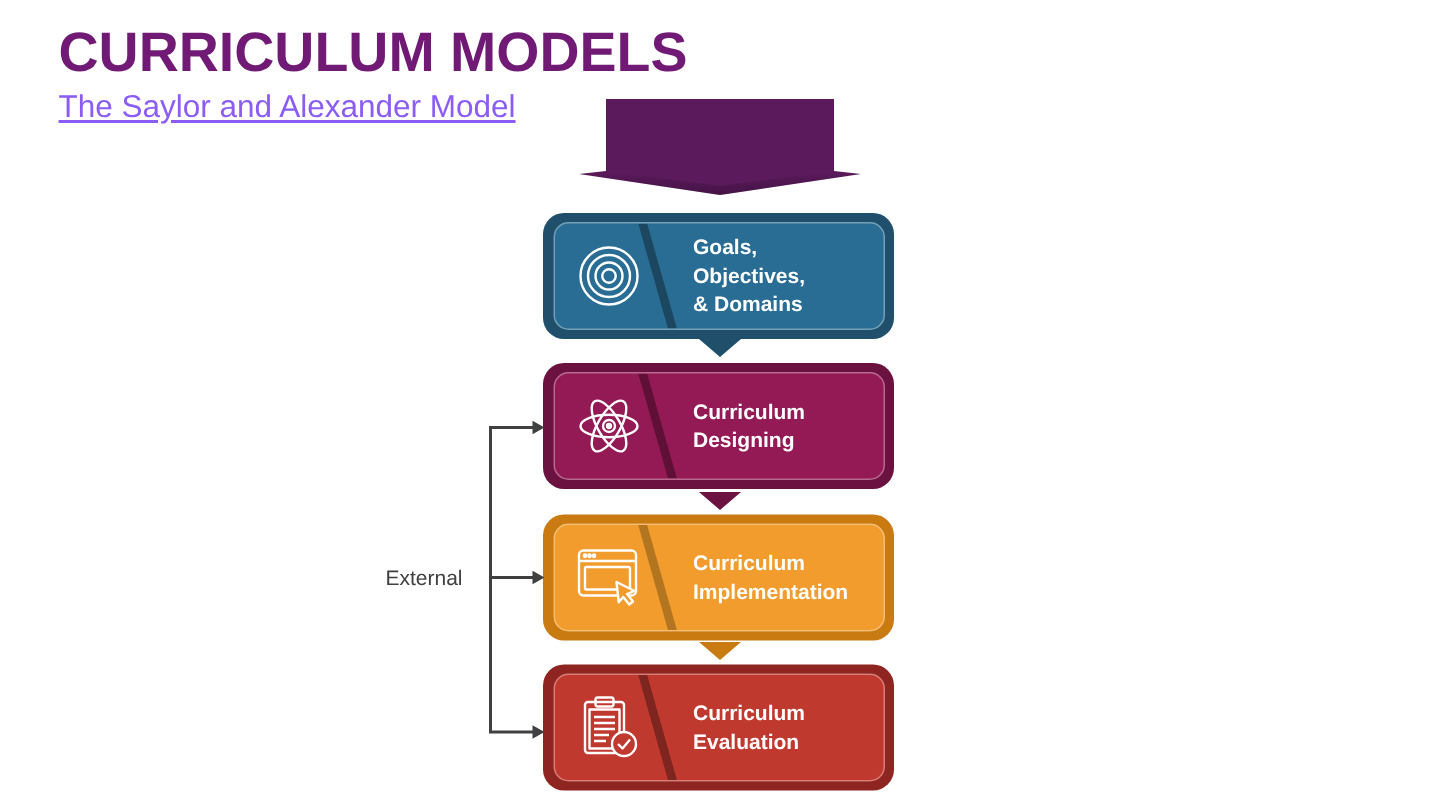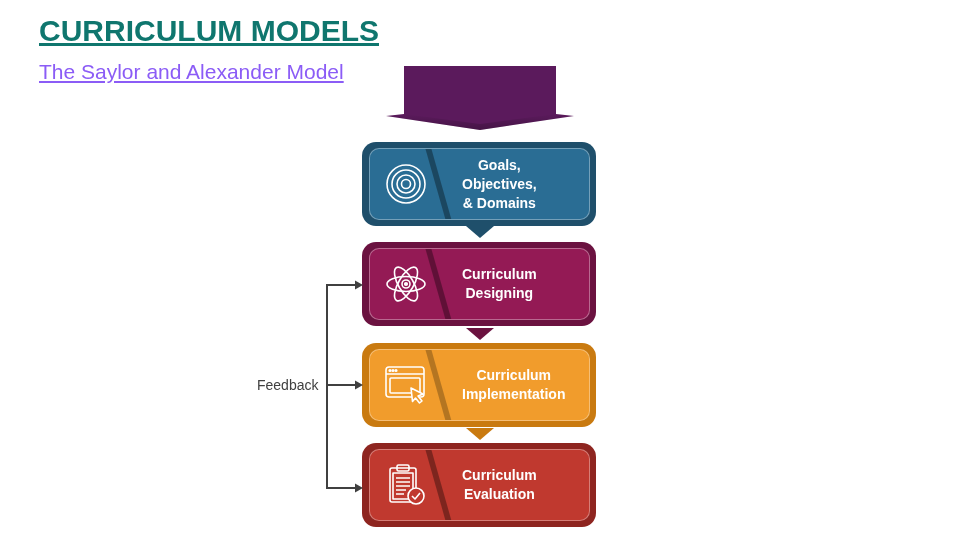--- a/index.html
+++ b/index.html
@@ -3,23 +3,22 @@
 <meta charset="utf-8">
 <style>
   html, body { margin: 0; padding: 0; }
   body {
     width: 960px; height: 540px; position: relative; overflow: hidden;
     background: #ffffff;
     font-family: "Liberation Sans", "DejaVu Sans", sans-serif;
   }
   .title {
     position: absolute; left: 39px; top: 14px;
-    font-size: 30px; font-weight: bold; color: #0f766e; letter-spacing: 0px;
+    font-size: 37px; font-weight: bold; color: #701a75; letter-spacing: 0px;
     font-family: "Liberation Sans", sans-serif;
-    text-decoration: underline;
   }
   .subtitle {
     position: absolute; left: 39px; top: 60px;
     font-size: 21px; color: #8b5cf6;
     font-family: "Liberation Sans", sans-serif;
     text-decoration: underline;
   }
   .bases {
     position: absolute; left: 386px; top: 66px; width: 188px; height: 64px;
   }
@@ -42,21 +41,20 @@
     position: absolute; left: 0; top: 0; width: 100%; height: 100%;
   }
   .stage .icon {
     position: absolute; left: 14px; top: 50%; transform: translateY(-50%);
     width: 44px; height: 44px;
   }
   .stage .label {
     position: absolute; left: 92px; top: 50%; transform: translateY(-50%);
     color: #fff; font-size: 14px; font-weight: bold; line-height: 19px;
     white-space: pre-line;
-    text-align: center;
   }
   .down-arrow {
     position: absolute; left: 466px; width: 0; height: 0;
     border-left: 14px solid transparent; border-right: 14px solid transparent;
     border-top-width: 12px; border-top-style: solid;
   }
   .feedback-label {
     position: absolute; left: 257px; top: 377px; font-size: 14px; color: #404040;
   }
   .fb-svg { position: absolute; left: 0; top: 0; }
@@ -170,13 +168,13 @@
   <g id="fb-lines" stroke="#404040" stroke-width="2" fill="none">
     <polyline points="360,285 327,285 327,488 360,488" stroke="#404040"></polyline>
     <line x1="327" y1="385" x2="360" y2="385" stroke="#404040"></line>
   </g>
   <g id="fb-heads" fill="#404040">
     <polygon points="363,285 355,280.5 355,289.5" fill="#404040"></polygon>
     <polygon points="363,385 355,380.5 355,389.5" fill="#404040"></polygon>
     <polygon points="363,488 355,483.5 355,492.5" fill="#404040"></polygon>
   </g>
 </svg>
-<div class="feedback-label">Feedback</div>
+<div class="feedback-label">External</div>
 
 </body></html>

